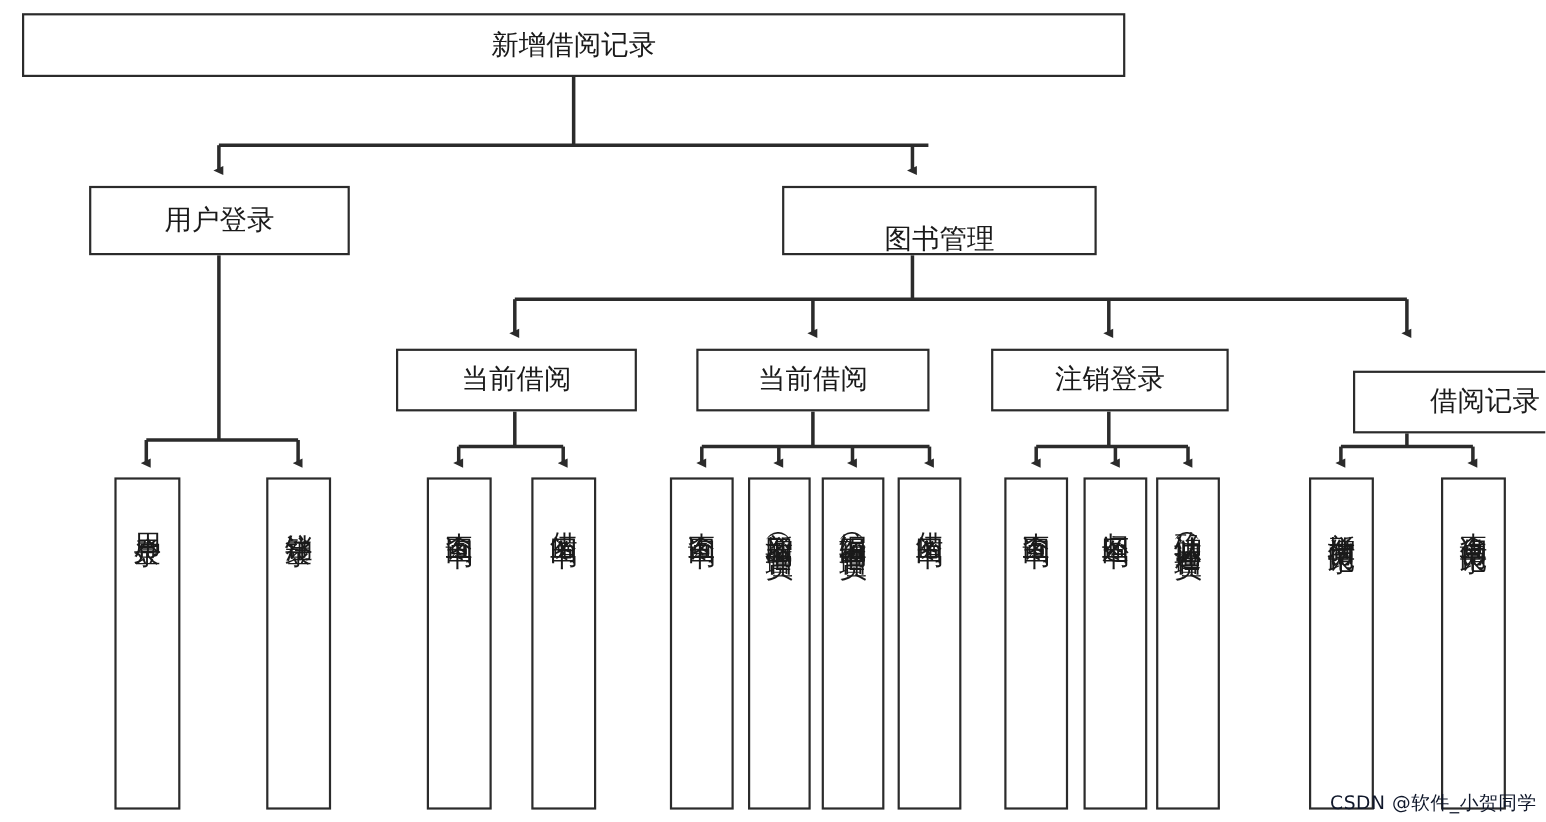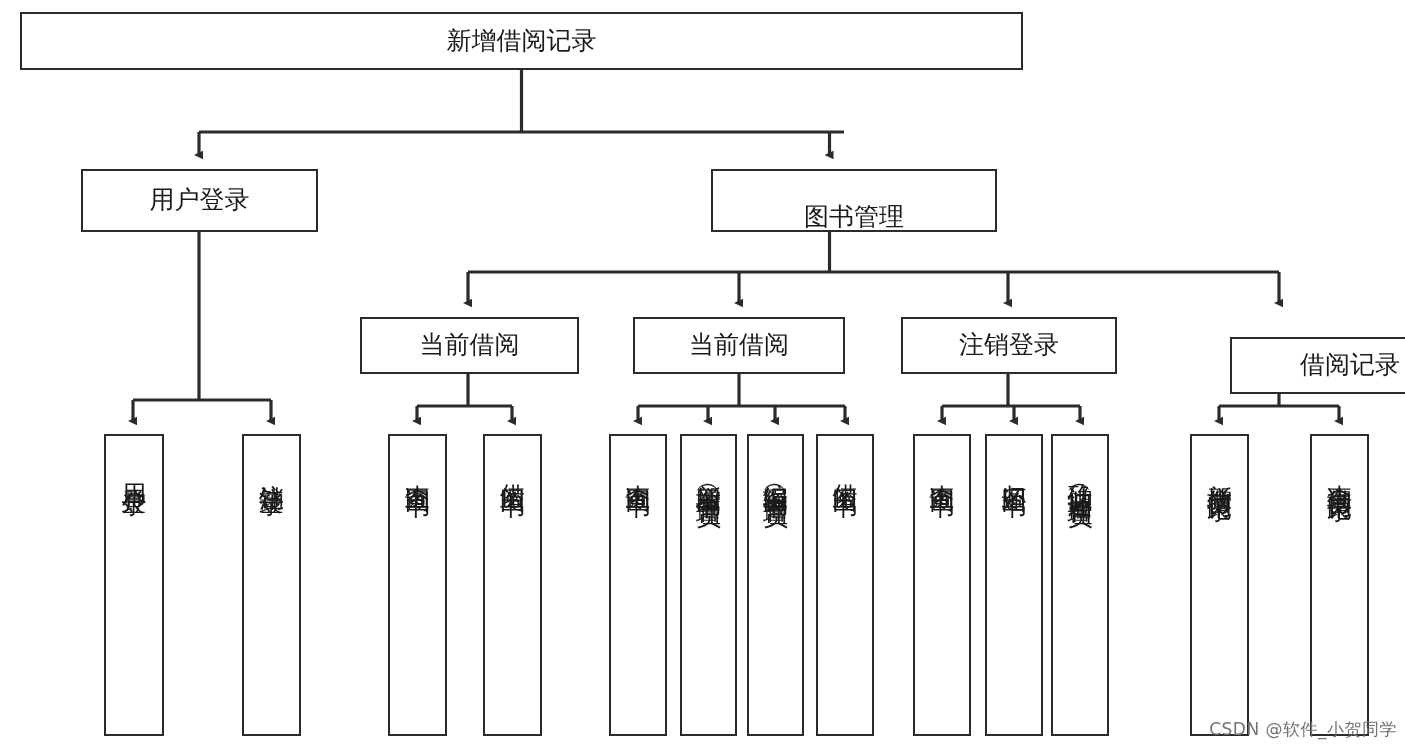--- a/index.html
+++ b/index.html
@@ -57,21 +57,21 @@
     font-size: 25px;
     letter-spacing: 3px;
     line-height: 1;
     white-space: nowrap;
   }
   .watermark {
     position: absolute;
     right: 8px;
     bottom: 6px;
     font-size: 17px;
-    color: #737373;
+    color: #0f172a;
     letter-spacing: 0.5px;
     z-index: 5;
     white-space: nowrap;
     pointer-events: none;
   }
 </style>
 </head>
 <body>
 
 <div id="canvas">

